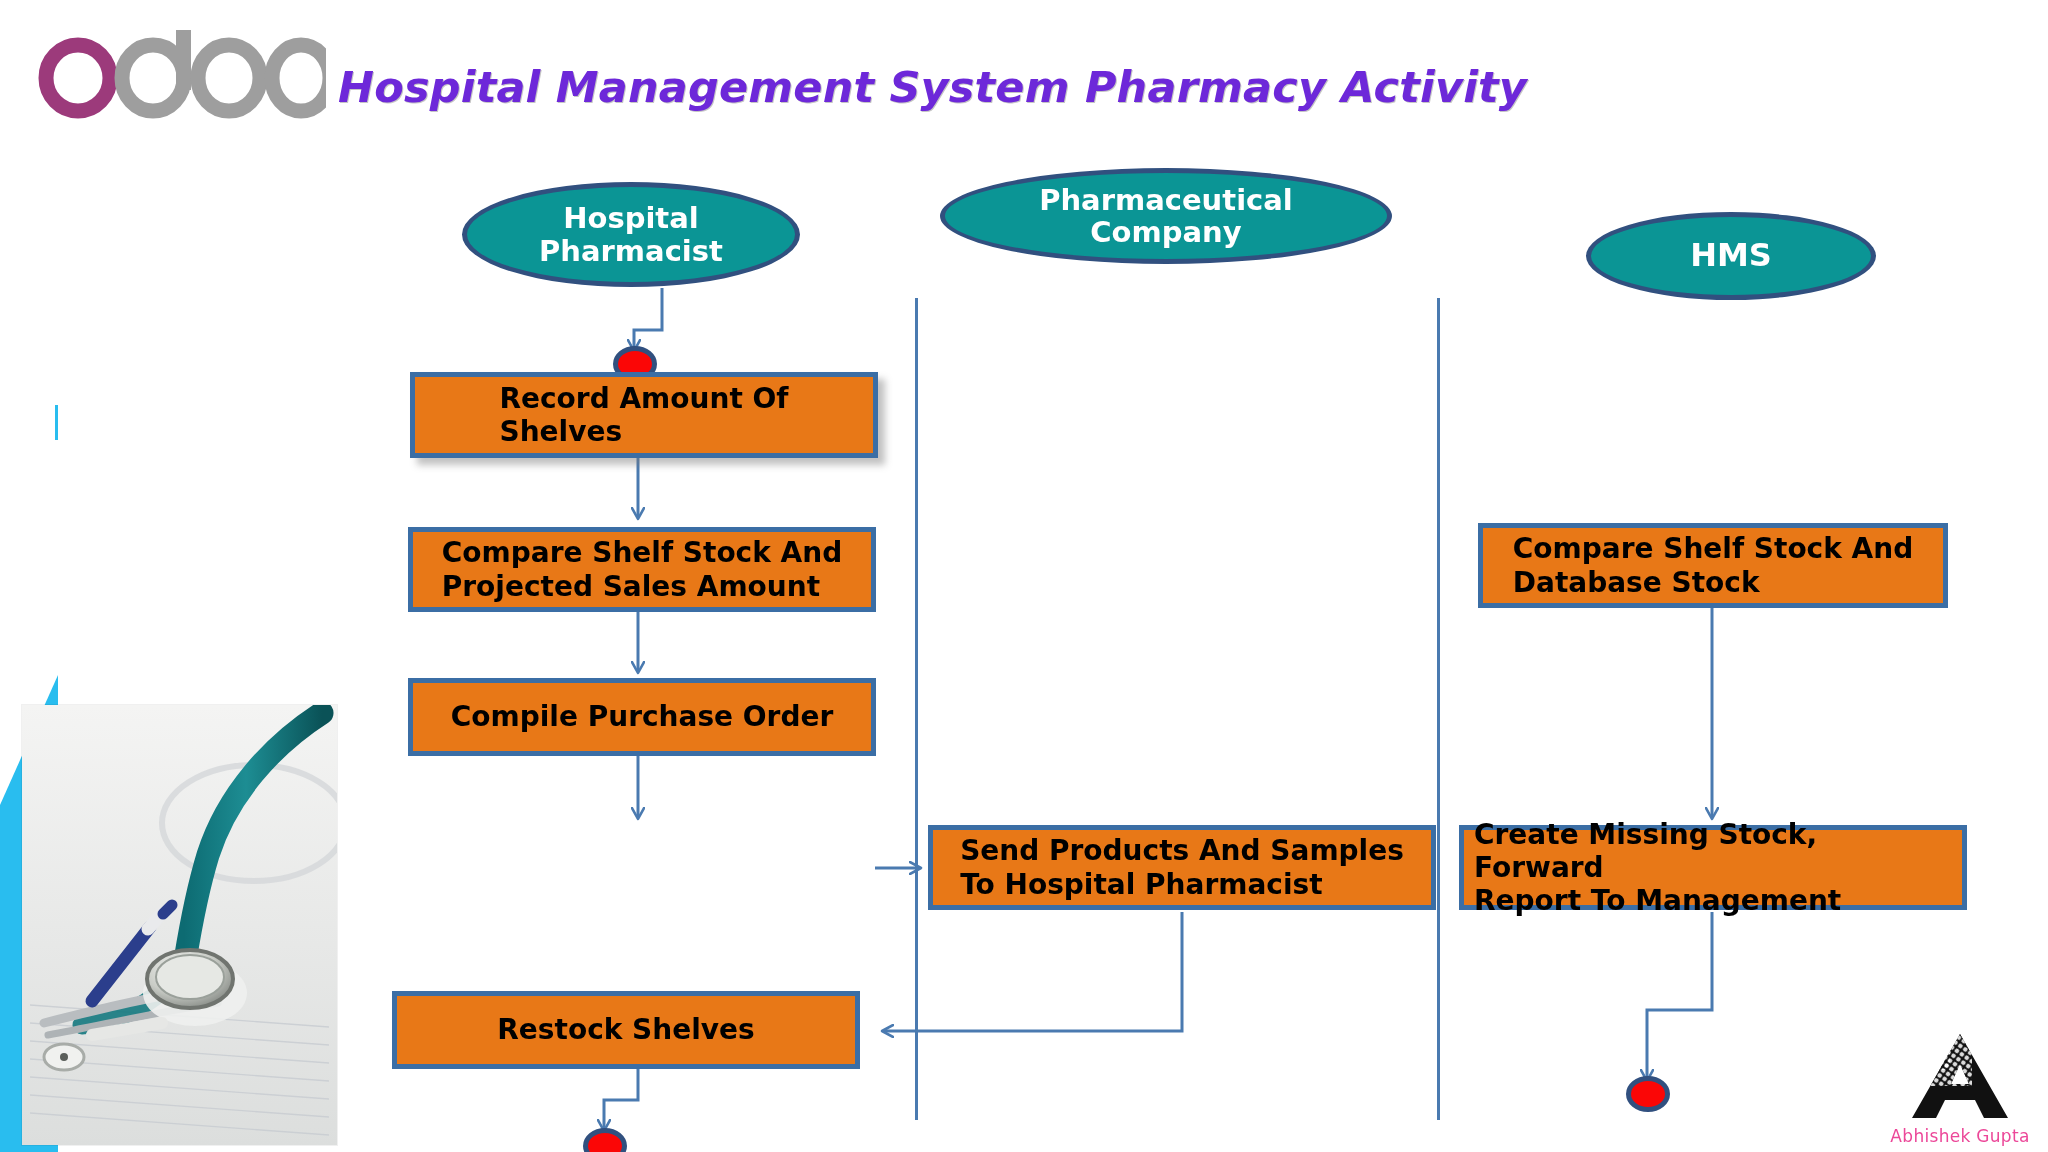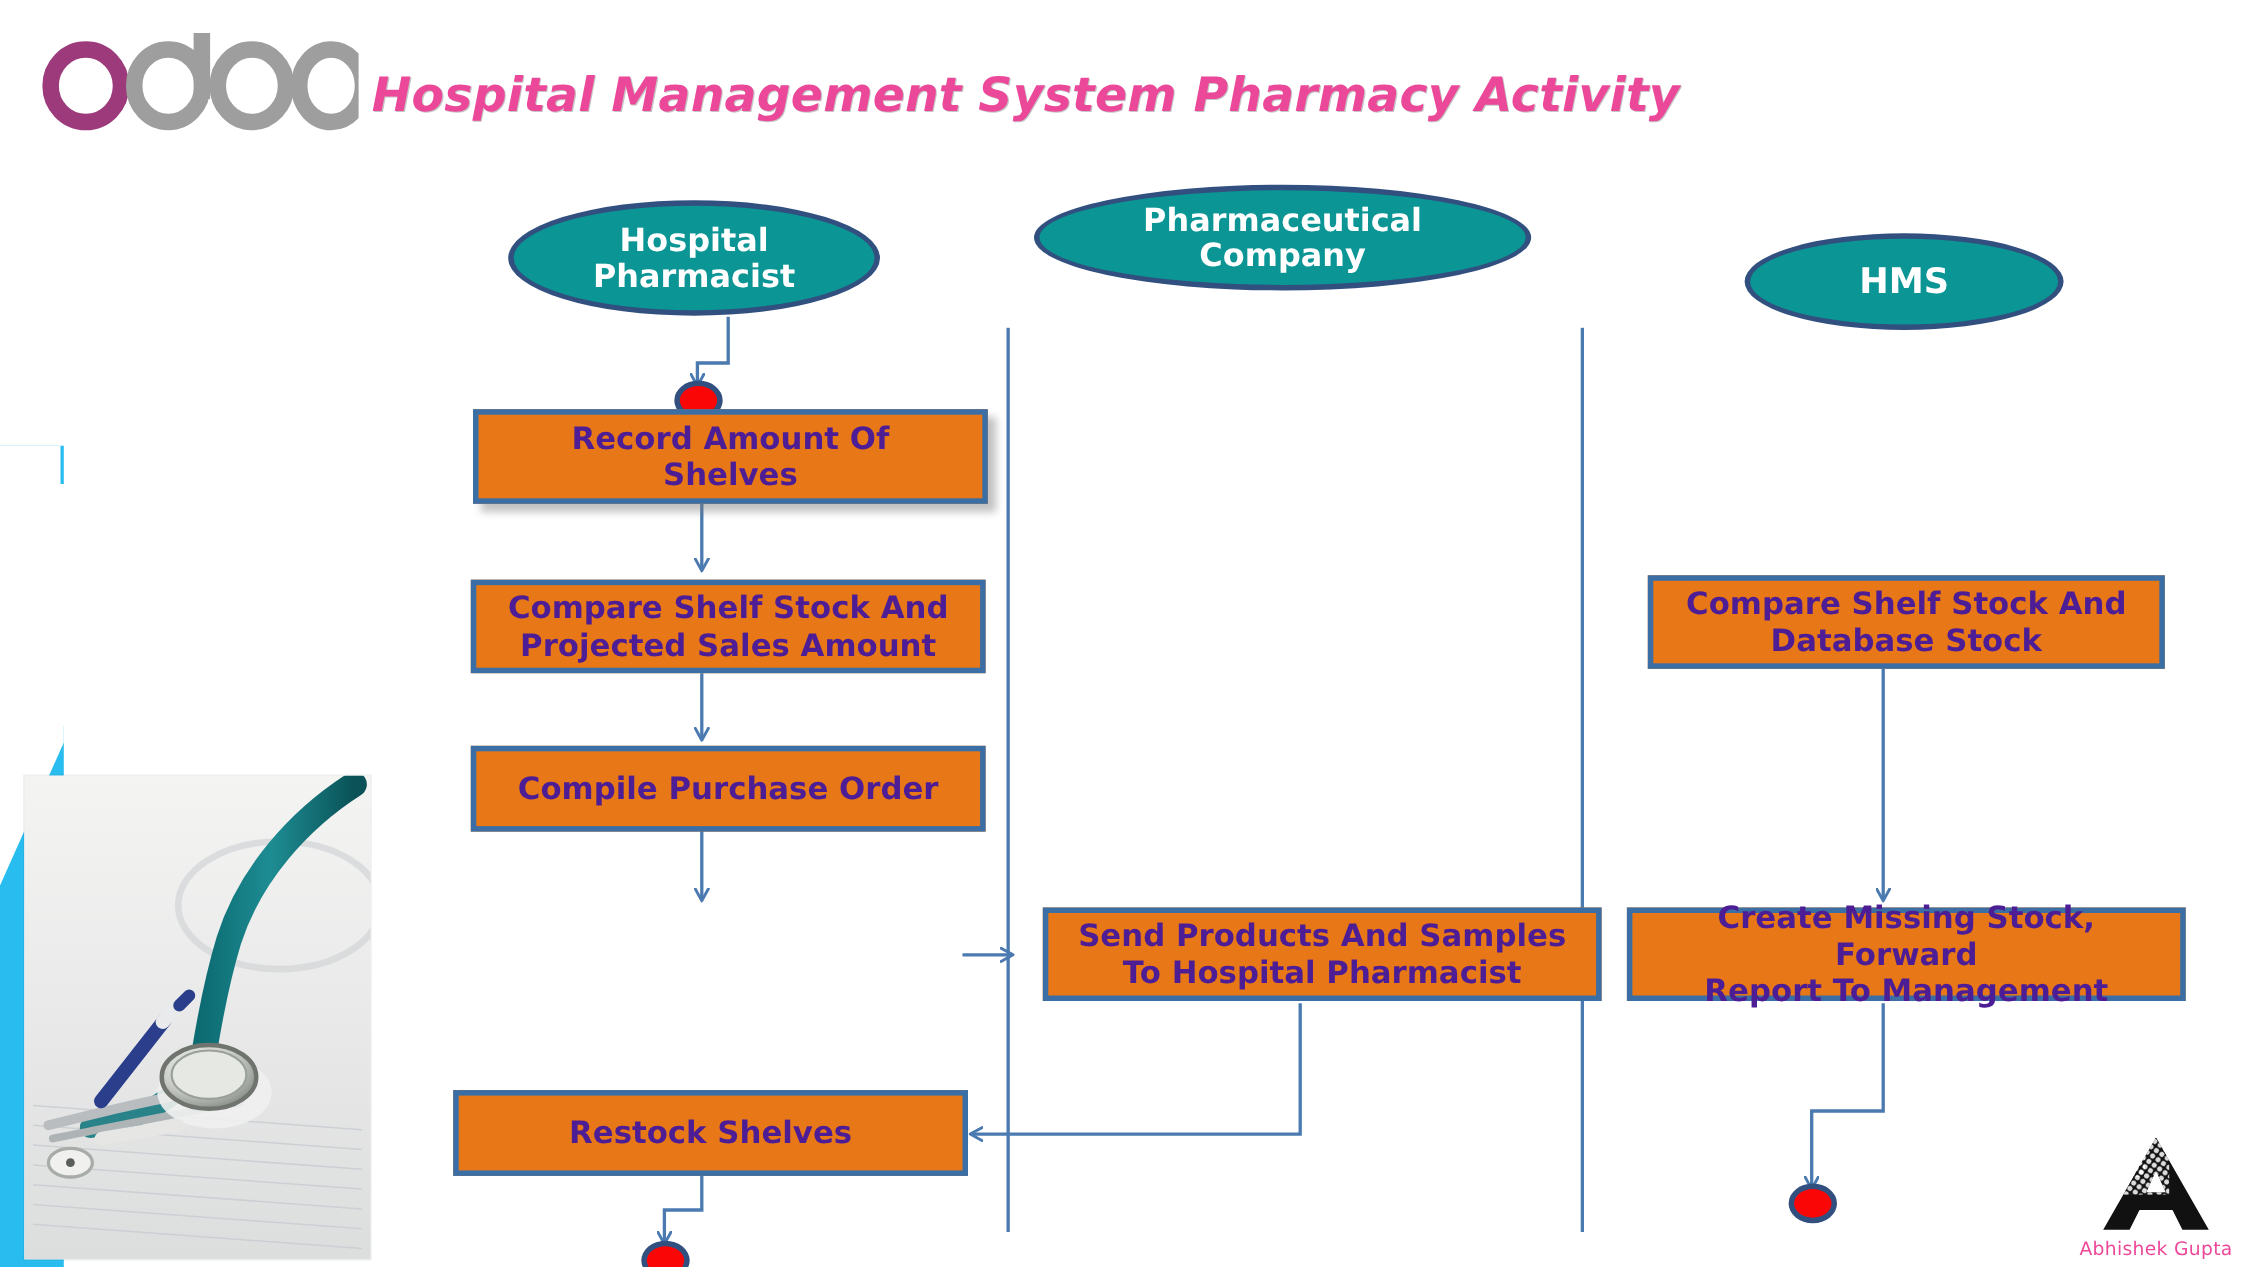--- a/index.html
+++ b/index.html
@@ -21,43 +21,43 @@
   }
   .photo svg{display:block;width:100%;height:100%;}
 
   
   .logo{position:absolute;left:36px;top:28px;width:290px;height:92px;}
 
   
   .title{
     position:absolute;left:338px;top:62px;
     font-size:43px;font-weight:bold;font-style:italic;
-    letter-spacing:.2px;color:#ec4899;white-space:nowrap;
+    letter-spacing:.2px;color:#6d28d9;white-space:nowrap;
     text-shadow:1px 1px 0 rgba(150,150,150,.55);
   }
 
   
   .lane-line{position:absolute;width:3px;background:#4a7ab0;}
 
   
   .ellipse{
     position:absolute;border-radius:50%;
     background:#0b9595;border:5px solid #31507f;
     display:flex;align-items:center;justify-content:center;
     color:#ffffff;font-weight:bold;text-align:center;line-height:1.12;
     font-size:29px;box-sizing:border-box;
   }
 
   
   .pbox{
     position:absolute;box-sizing:border-box;
     background:#E87817;border:5px solid #3b6ea5;
     display:flex;align-items:center;justify-content:center;
-    color:#4c1d95;font-weight:bold;text-align:center;line-height:1.18;
-    font-size:28px;padding:0 10px;margin-left:20px;
+    color:#000000;font-weight:bold;line-height:1.18;
+    font-size:28px;padding:0 10px;
   }
   .pbox.shadowed{box-shadow:7px 7px 7px rgba(120,120,120,.45);}
 
   
   .node{
     position:absolute;border-radius:50%;
     background:#fb0606;border:5px solid #31507f;box-sizing:border-box;
   }
 
   

